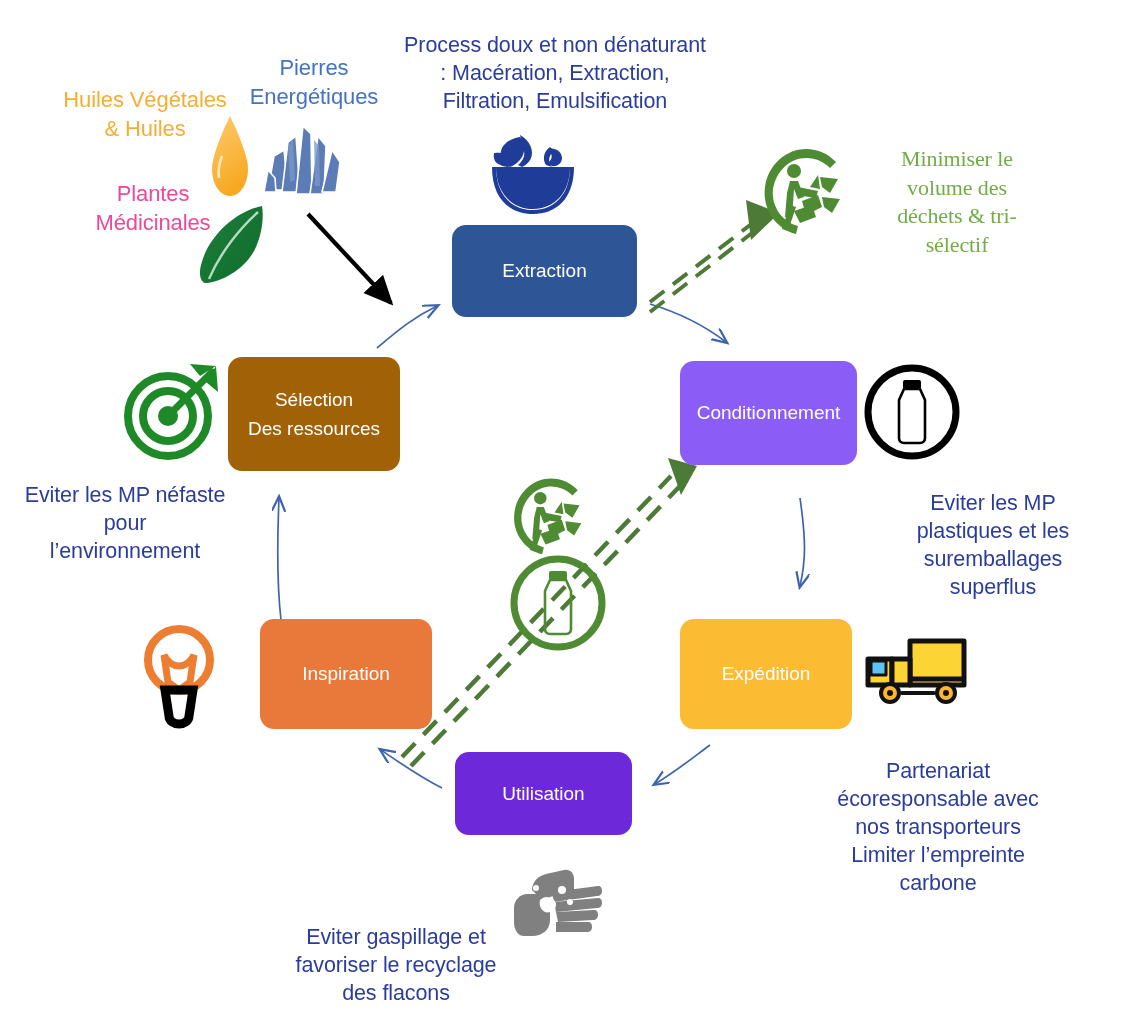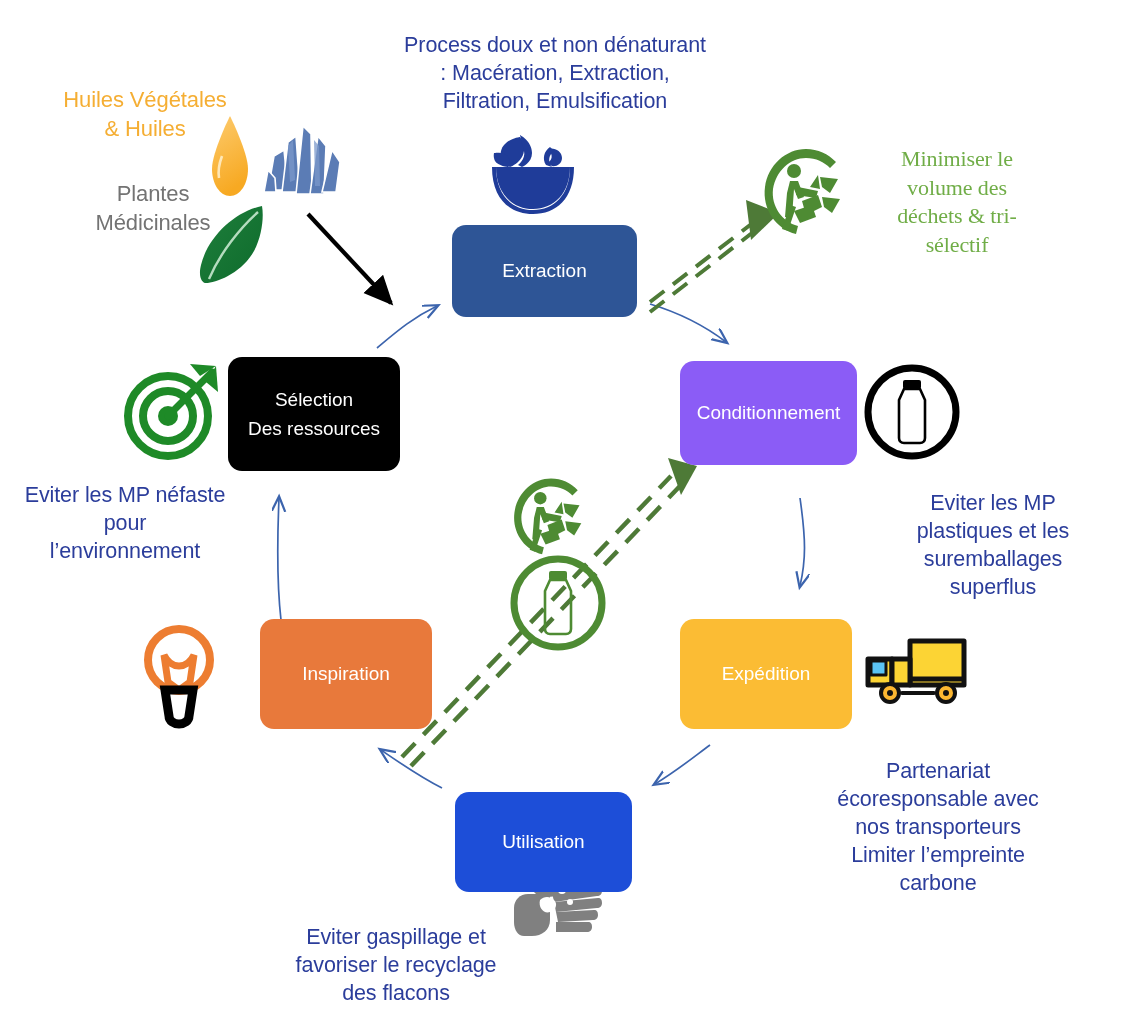--- a/index.html
+++ b/index.html
@@ -21,21 +21,21 @@
   .note {
     position: absolute;
     text-align: center;
     line-height: 1.30;
     white-space: pre-line;
     letter-spacing: -0.1px;
   }
   .note.blue   { color: #2B3D9B; }
   .note.green  { color: #70AD47; }
   .note.orange { color: #F5AE33; text-align: center; }
-  .note.olive  { color: #737373; }
+  .note.olive  { color: #ec4899; }
 
   
   .pbox {
     position: absolute;
     border-radius: 14px;
     color: #ffffff;
     display: flex;
     flex-direction: column;
     align-items: center;
     justify-content: center;
@@ -275,40 +275,42 @@
   </div>
 
   <div class="pbox" style="left:452px; top:225px; width:185px; height:92px; background:#2E5596;">
     <span>Extraction</span>
   </div>
 
   <div class="pbox" style="left:680px; top:361px; width:177px; height:104px; background:#8b5cf6;">
     <span>Conditionnement</span>
   </div>
 
-  <div class="pbox" style="left:228px; top:357px; width:172px; height:114px; background:#000000;">
+  <div class="pbox" style="left:228px; top:357px; width:172px; height:114px; background:#a16207;">
     <span>Sélection</span>
     <span>Des ressources</span>
   </div>
 
   <div class="pbox" style="left:228px; top:619px; width:172px; height:110px; background:#E8793B;margin-left:32px;">
     <span>Inspiration</span>
   </div>
 
   <div class="pbox" style="left:680px; top:619px; width:172px; height:110px; background:#FBBC34;">
     <span>Expédition</span>
   </div>
 
-  <div class="pbox" style="left:455px; top:792px; width:177px; height:100px; background:#1d4ed8;">
+  <div class="pbox" style="left:455px; top:752px; width:177px; height:83px; background:#6d28d9;">
     <span>Utilisation</span>
   </div>
 
   <div class="note orange" style="left:50px; top:86px; width:190px; font-size:22px;">Huiles Végétales
 &amp; Huiles</div>
 
+  <div class="note blue" style="left:240px; top:54px; width:148px; font-size:22px; color:#4472C4;">Pierres
+Energétiques</div>
 
   <div class="note olive" style="left:78px; top:180px; width:150px; font-size:22px;">Plantes
 Médicinales</div>
 
   <div class="note blue" style="left:396px; top:32px; width:318px; font-size:21.5px;">Process doux et non dénaturant
 : Macération, Extraction,
 Filtration, Emulsification</div>
 
   <div class="note green" style="left:872px; top:145px; width:170px; font-size:22px;font-family:Liberation Serif, serif;">Minimiser le
 volume des

